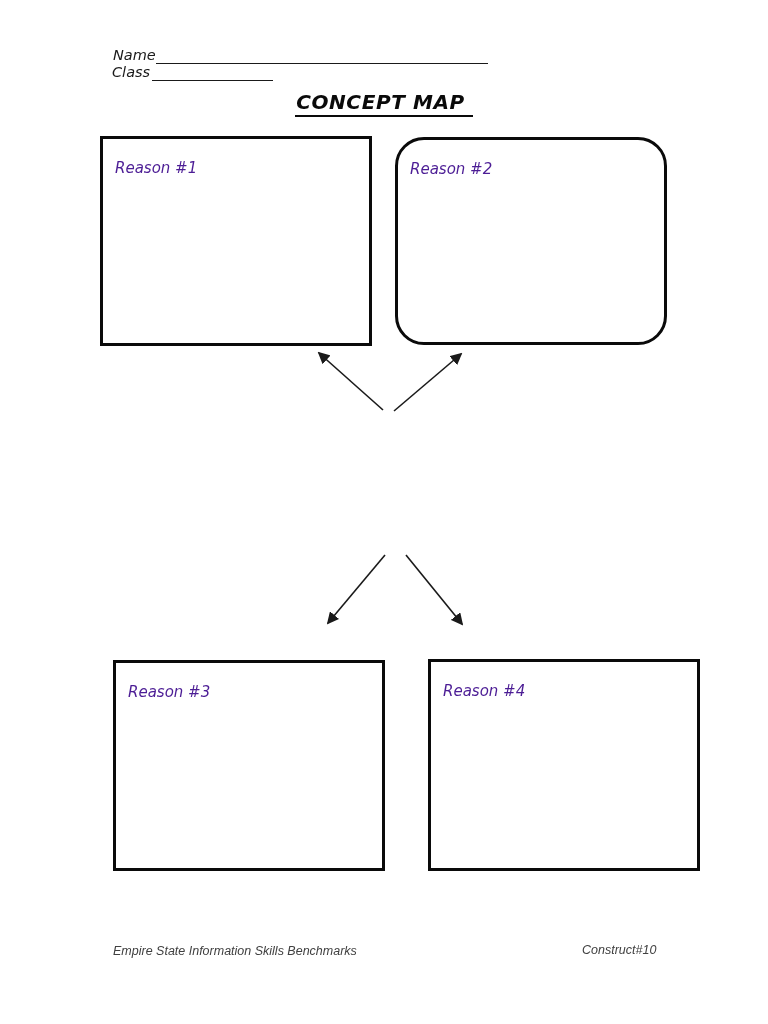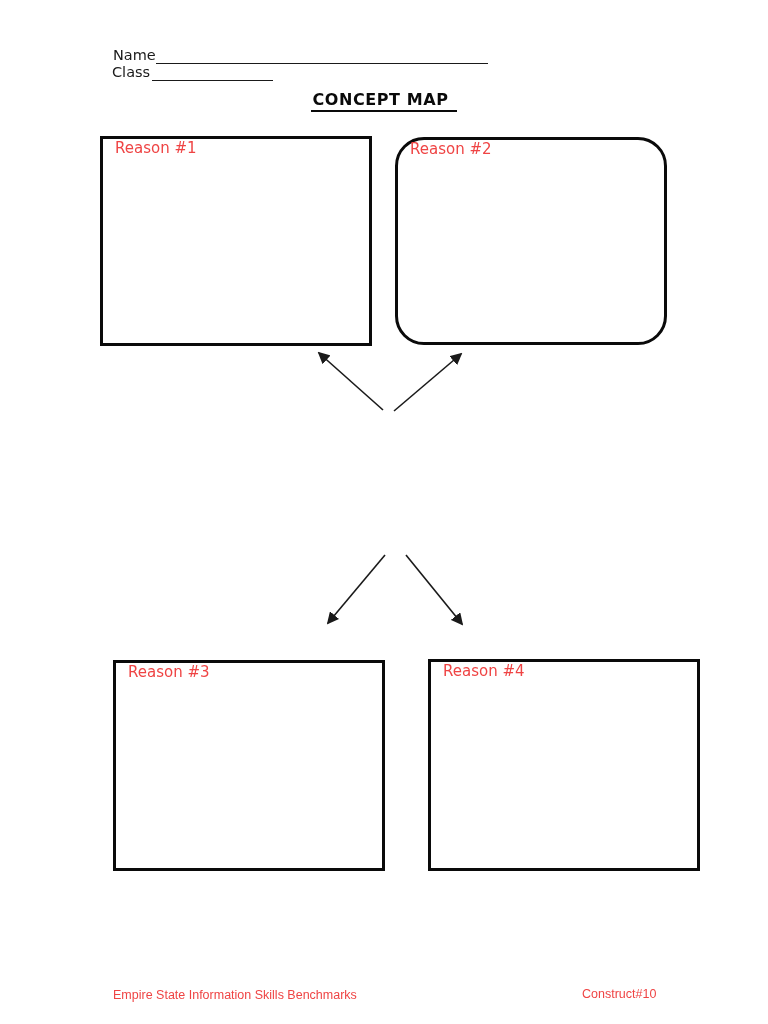--- a/index.html
+++ b/index.html
@@ -5,70 +5,70 @@
   * { margin: 0; padding: 0; box-sizing: border-box; }
   html, body { background: #ffffff; }
   .page {
     position: relative;
     width: 768px;
     height: 1024px;
     background: #ffffff;
     font-family: "DejaVu Sans", sans-serif;
     color: #111111;
     overflow: hidden;
+    font-style: italic;
   }
   .abs { position: absolute; }
 
   
   .field-label { font-size: 14.5px; color: #1a1a1a; }
   .fill-line { position: absolute; border-top: 1.8px solid #1a1a1a; height: 0; }
   #name-label { left: 113px; top: 47px; }
   #name-line  { left: 156px; top: 63px; width: 332px; }
   #class-label{ left: 112px; top: 64px; }
   #class-line { left: 152px; top: 80px; width: 121px; }
 
   
   .title-wrap { left: 0; right: 0; top: 90px; text-align: center; }
   .title-text {
     display: inline-block;
-    font-size: 16px;
+    font-size: 20px;
     font-weight: bold;
     letter-spacing: 0.6px;
     color: #0a0a0a;
     border-bottom: 2.5px solid #0a0a0a;
     padding: 0 8px 1px 1px;
   }
 
   
   .map-box {
     position: absolute;
     border: 3px solid #0a0a0a;
     background: #ffffff;
   }
   .map-box .box-label {
     display: block;
-    padding: 0 12px;
+    padding: 20px 12px;
     font-size: 15px;
-    color: #ef4444;
+    color: #4c1d95;
   }
   #box-reason-1 { left: 100px; top: 136px; width: 272px; height: 210px; }
   #box-reason-2 { left: 395px; top: 137px; width: 272px; height: 208px; border-radius: 29px; }
   #box-opinion  { left: 235px; top: 433px; width: 297px; height: 105px; }
   #box-reason-3 { left:  89px; top: 660px; width: 272px; height: 211px; margin-left: 24px; }
   #box-reason-4 { left: 428px; top: 659px; width: 272px; height: 212px; }
 
   
   #arrow-layer { left: 0; top: 0; width: 768px; height: 1024px; pointer-events: none; }
 
   
   .footer-text {
     font-family: "Liberation Sans", sans-serif;
     font-size: 12.5px;
-    color: #ef4444;
-    margin-top: 44px;
+    color: #404040;
   }
   #footer-left  { left: 113px; top: 944px; }
   #footer-right { left: 582px; top: 943px; }
 </style>
 </head>
 <body>
 
 <div class="page">
 
   <span class="abs field-label" id="name-label">Name</span>

